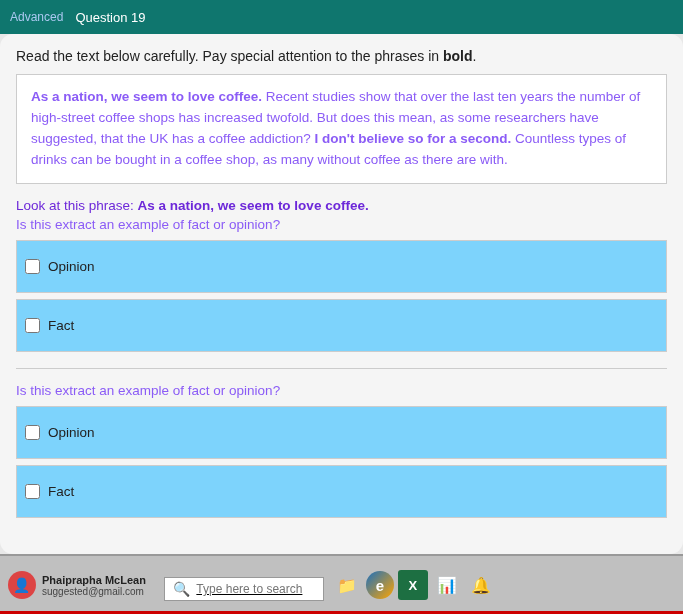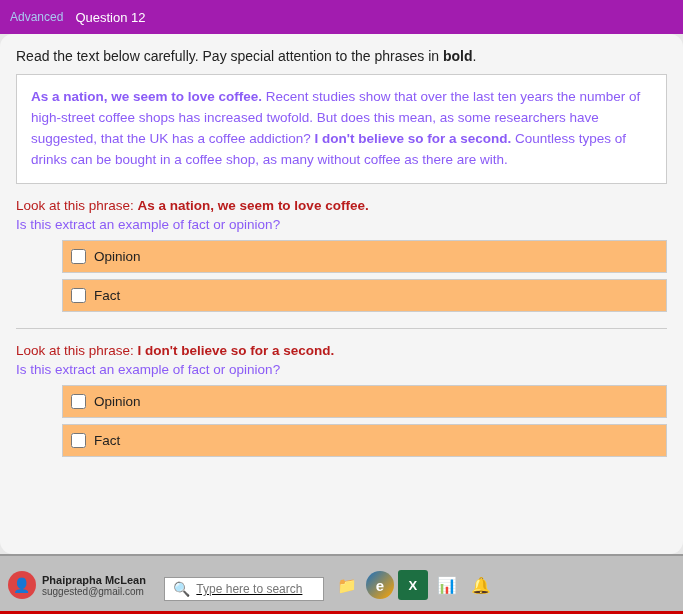--- a/index.html
+++ b/index.html
@@ -7,21 +7,21 @@
       font-family: Arial, sans-serif;
       font-size: 14px;
       background: #e8e8e8;
       width: 683px;
       height: 614px;
       overflow: hidden;
     }
 
     
     #top-bar {
-      background: #a21caf;
+      background: #0f766e;
       color: white;
       padding: 6px 10px;
       display: flex;
       align-items: center;
       gap: 12px;
       height: 34px;
     }
     #top-bar .nav-advanced {
       font-size: 12px;
       color: #aac8f0;
@@ -68,40 +68,39 @@
       margin-bottom: 14px;
       border-bottom: 1px solid #ccc;
       padding-bottom: 10px;
     }
     .question-section:last-child {
       border-bottom: none;
     }
 
     .look-phrase {
       font-size: 13.5px;
-      color: #b91c1c;
+      color: #6d28d9;
       margin-bottom: 4px;
     }
 
     .sub-question {
       font-size: 13.5px;
       color: #8b5cf6;
       margin-bottom: 8px;
     }
 
     .option-row {
       display: flex;
       align-items: center;
       gap: 8px;
       margin-bottom: 6px;
-      padding: 8px 8px;
+      padding: 18px 8px;
       border: 1px solid #ccc;
-      background: #fdba74;
+      background: #7dd3fc;
       cursor: pointer;
-      margin-left: 46px;
     }
 
     .option-row input[type="checkbox"] {
       width: 15px;
       height: 15px;
       accent-color: #1565c0;
       cursor: pointer;
     }
 
     .option-label {
@@ -213,21 +212,21 @@
       right: 0;
       height: 3px;
       background: #cc0000;
     }
   </style>
 </head>
 <body>
 
 <div id="top-bar">
   <span class="nav-advanced">Advanced</span>
-  <span class="question">Question 12</span>
+  <span class="question">Question 19</span>
 </div>
 
 <div id="main">
 
   <p class="instruction">
     Read the text below carefully. Pay special attention to the phrases in <strong>bold</strong>.
   </p>
 
   <div class="passage-box">
     <span>
@@ -247,23 +246,20 @@
       <input type="checkbox" style="">
       <span class="option-label">Opinion</span>
     </label>
     <label class="option-row">
       <input type="checkbox" style="">
       <span class="option-label">Fact</span>
     </label>
   </div>
 
   <div class="question-section">
-    <p class="look-phrase">
-      Look at this phrase: <strong>I don't believe so for a second.</strong>
-    </p>
     <p class="sub-question">Is this extract an example of fact or opinion?</p>
     <label class="option-row">
       <input type="checkbox" style="">
       <span class="option-label">Opinion</span>
     </label>
     <label class="option-row">
       <input type="checkbox" style="">
       <span class="option-label">Fact</span>
     </label>
   </div>

